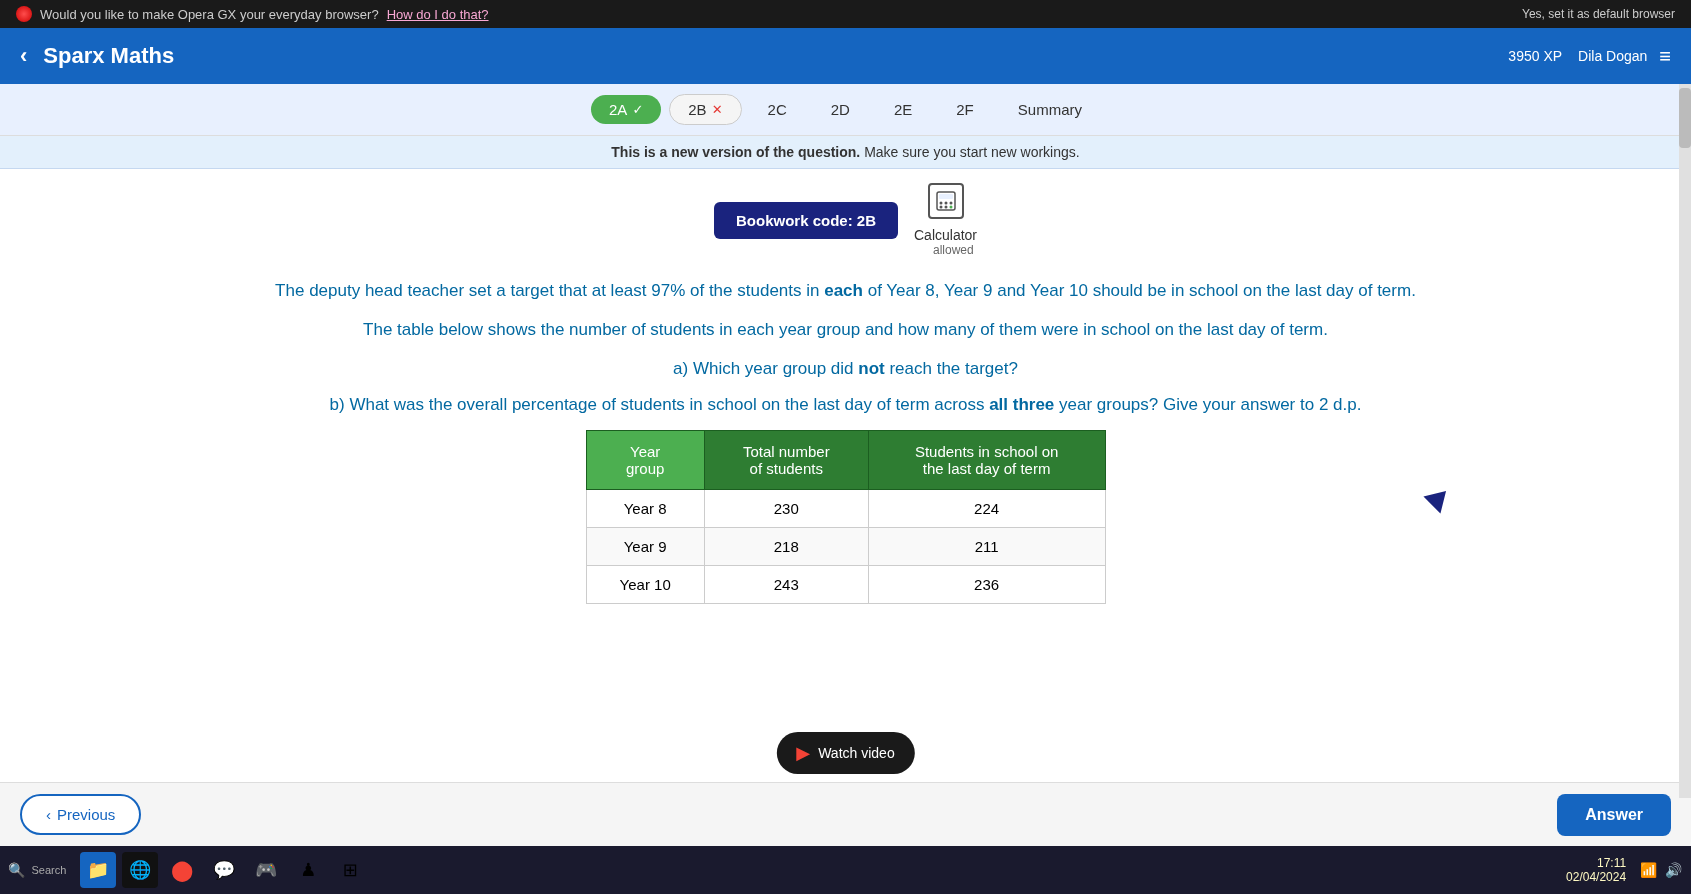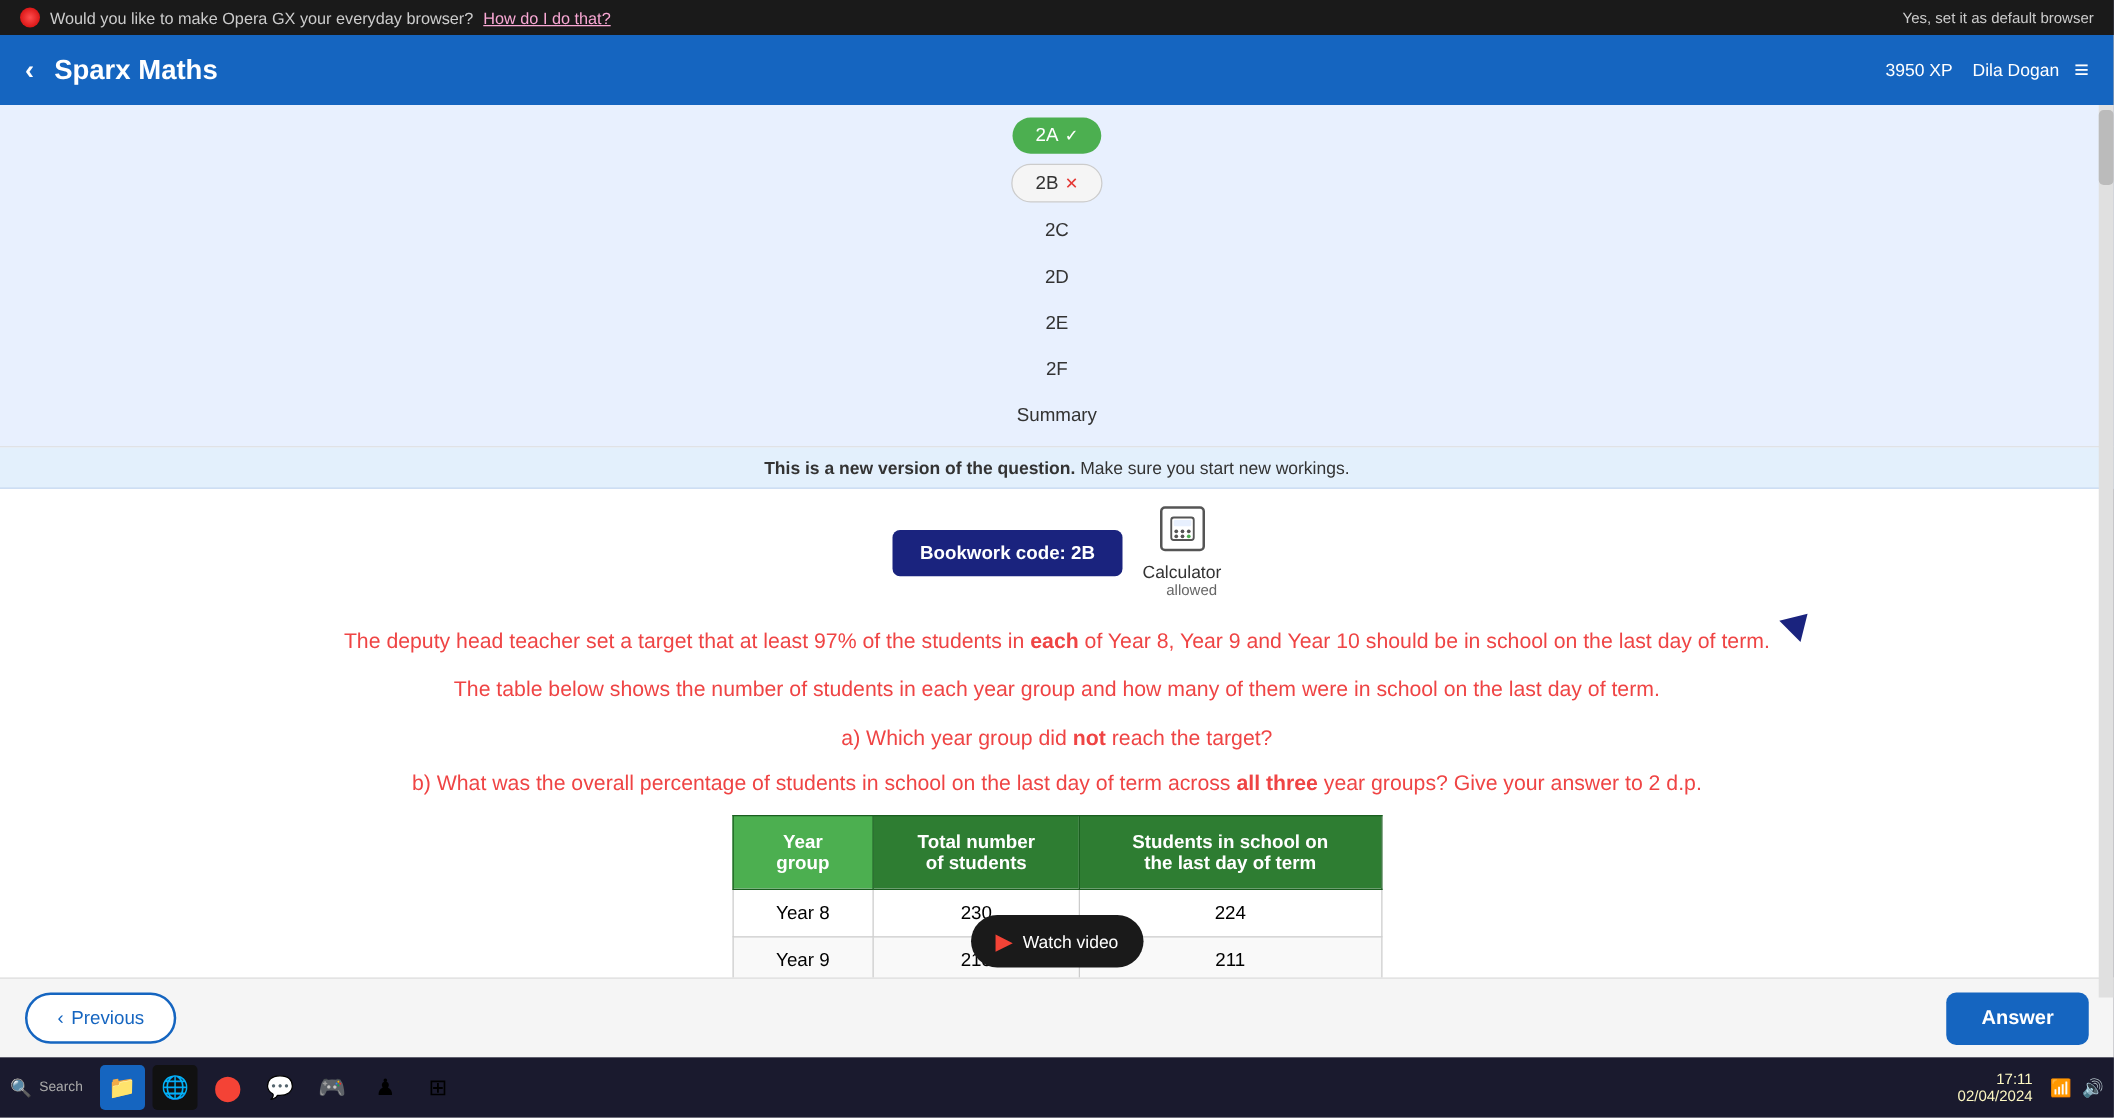--- a/index.html
+++ b/index.html
@@ -84,21 +84,20 @@
 
     
     .tabs-bar {
       background: #e8f0fe;
       display: flex;
       align-items: center;
       justify-content: center;
       gap: 8px;
       padding: 10px 0;
       border-bottom: 1px solid #ddd;
-      flex-direction: column;
     }
     .tab {
       padding: 6px 18px;
       border-radius: 20px;
       font-size: 15px;
       font-weight: 500;
       cursor: pointer;
       display: flex;
       align-items: center;
       gap: 5px;
@@ -166,21 +165,21 @@
       justify-content: center;
       position: relative;
       font-size: 18px;
     }
 
     
     .question-area {
       padding: 10px 80px 0 80px;
       text-align: center;
       font-size: 17px;
-      color: #ef4444;
+      color: #0369a1;
       line-height: 1.6;
     }
     .question-area p {
       margin-bottom: 12px;
     }
     .question-area .subq {
       margin-bottom: 8px;
     }
 
     
@@ -192,21 +191,21 @@
     .data-table {
       border-collapse: collapse;
       min-width: 520px;
       font-size: 15px;
     }
     .data-table th {
       background: #2e7d32;
       color: white;
       padding: 12px 20px;
       text-align: center;
-      font-weight: bold;
+      font-weight: normal;
       border: 1px solid #1b5e20;
     }
     .data-table th.year-col {
       background: #4caf50;
     }
     .data-table td {
       padding: 10px 20px;
       text-align: center;
       border: 1px solid #ccc;
       background: #fff;

